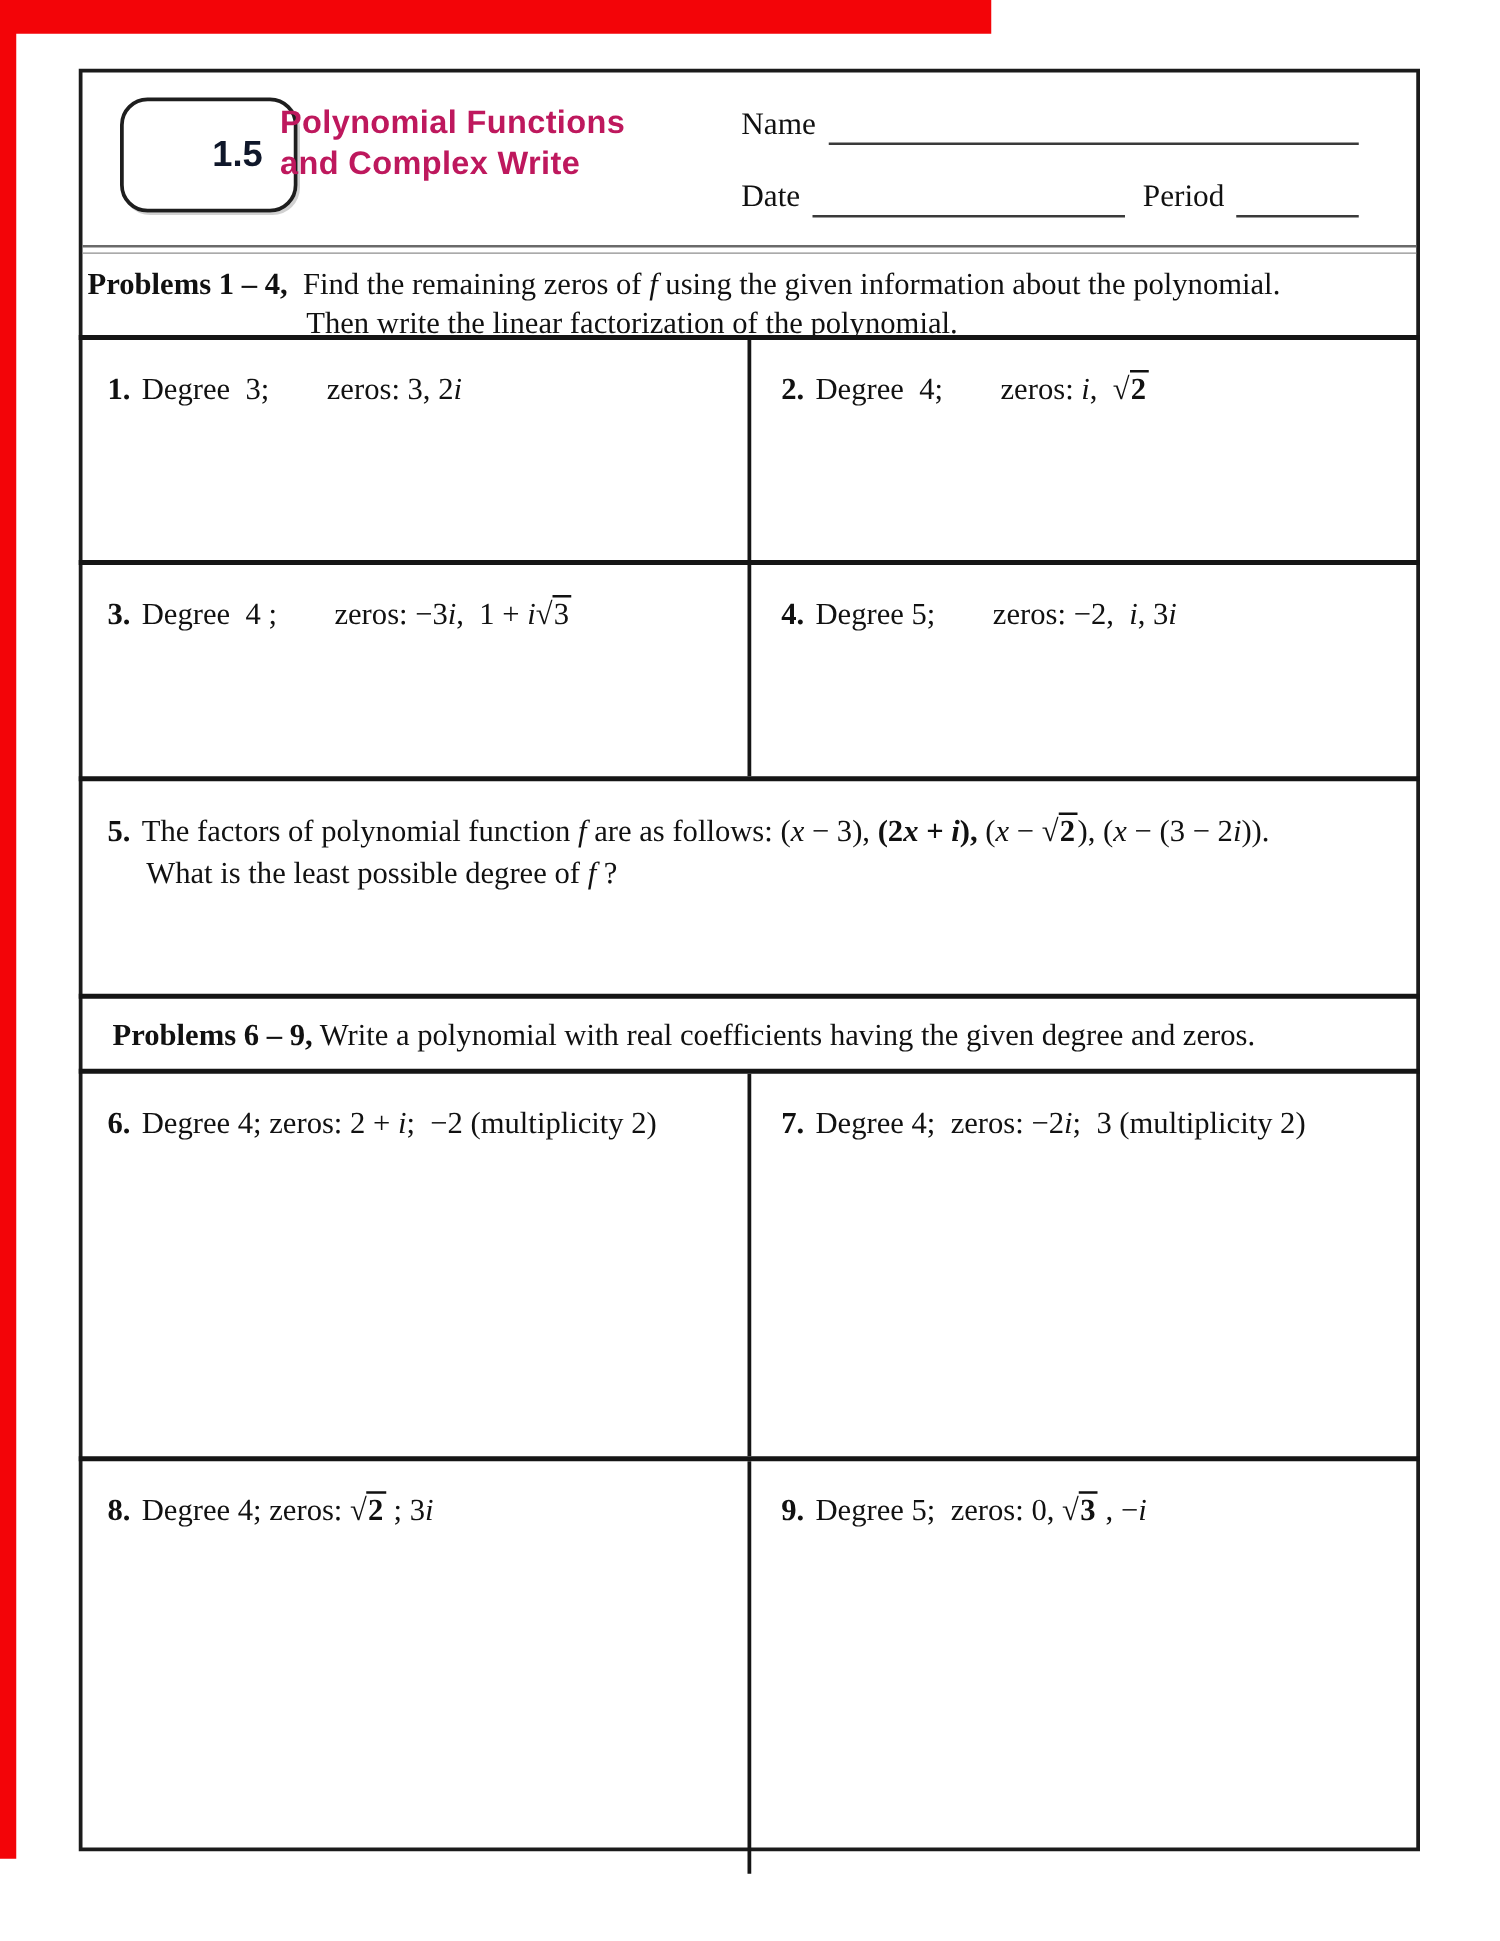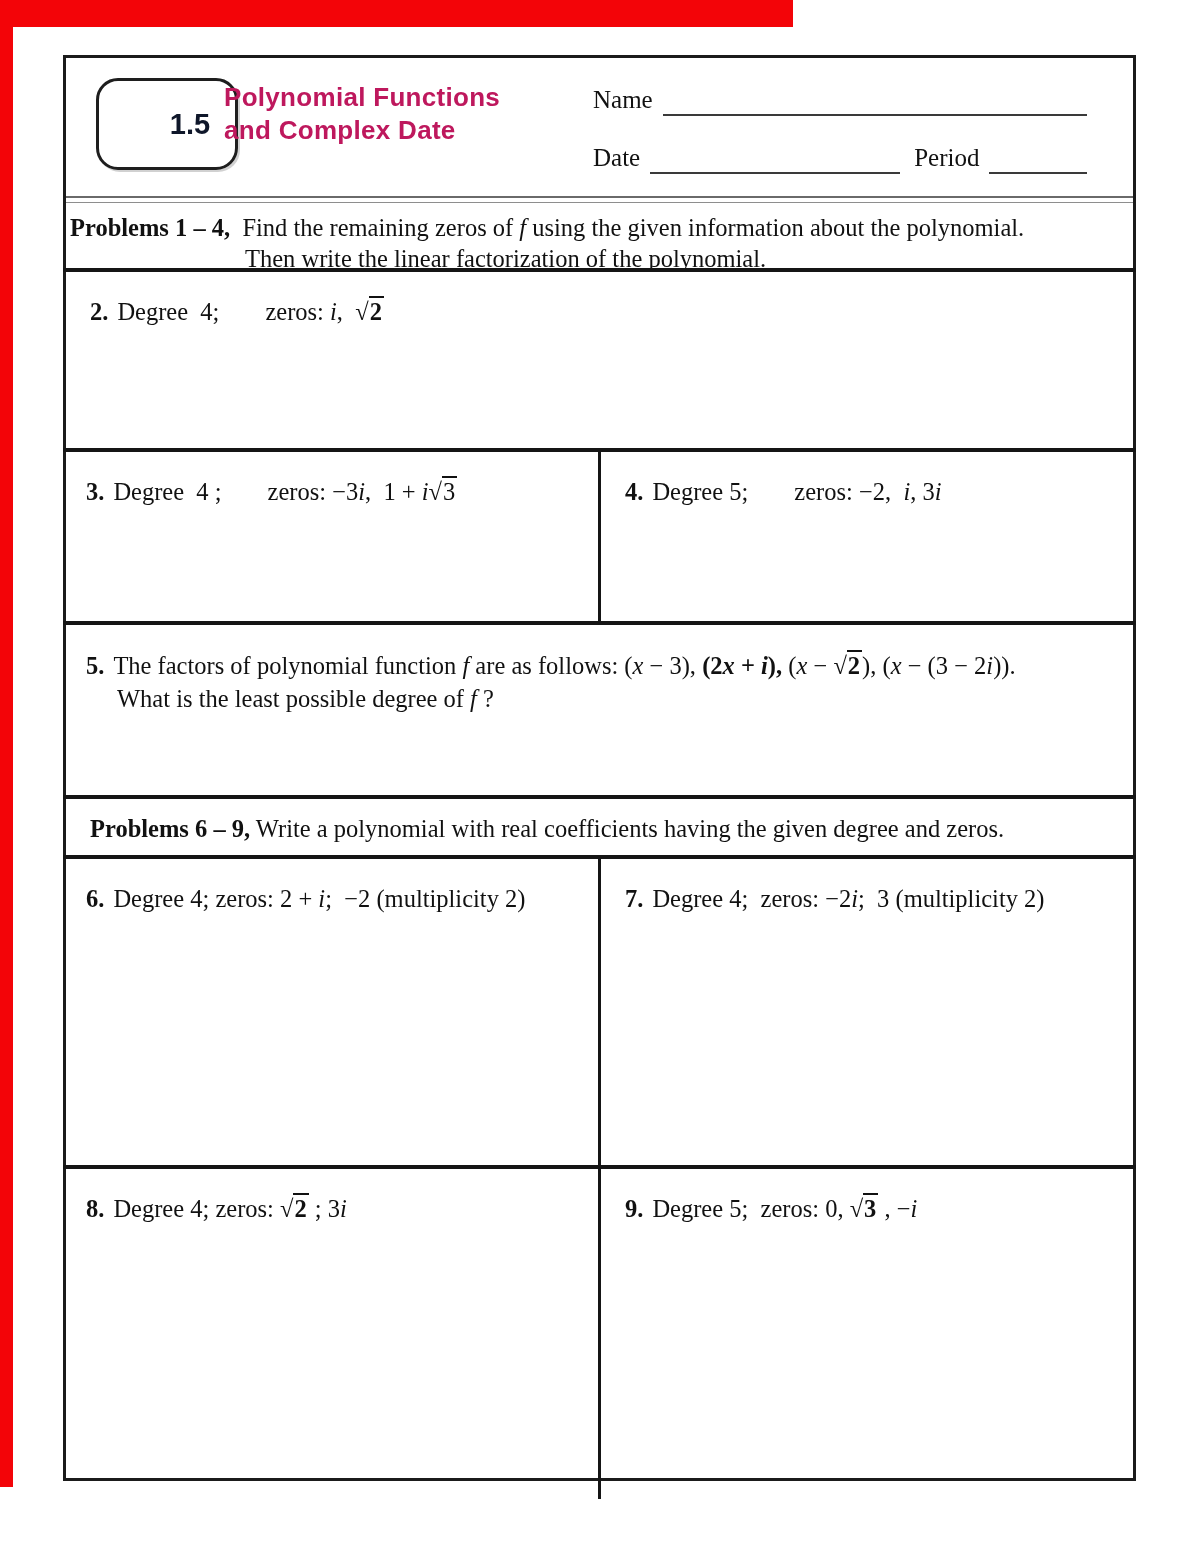--- a/index.html
+++ b/index.html
@@ -81,21 +81,21 @@
 <div class="red-top" style="background: rgb(243, 4, 8);"></div>
 <div class="red-left" style="background: rgb(243, 4, 8);"></div>
 
 <div class="page">
 
   <div class="badge">
     <span>1.5</span>
   </div>
   <div class="title">
     <div>Polynomial Functions</div>
-    <div>and Complex Date</div>
+    <div>and Complex Write</div>
   </div>
   <div class="hdr-row" id="name-row">
     <span class="lbl">Name</span>
     <span class="blank"></span>
   </div>
   <div class="hdr-row" id="date-row">
     <span class="lbl">Date</span>
     <span class="blank date"></span>
     <span class="lbl period">Period</span>
     <span class="blank period"></span>
@@ -106,20 +106,23 @@
   <div class="instructions">
     <div>
       <span class="b">Problems 1 – 4,</span><span>&nbsp; Find the remaining zeros of <em>f</em> using the given information about the polynomial.</span>
     </div>
     <div class="instr-line2">Then write the linear factorization of the polynomial.</div>
   </div>
 
   <div class="rule" id="r1"></div>
 
   <div class="prob-row" id="rowA">
+    <div class="cell left">
+      <span class="pnum">1.</span><span>Degree&nbsp;&nbsp;3;<span class="gap"></span>zeros: 3, 2<em>i</em></span>
+    </div>
     <div class="cell right">
       <span class="pnum">2.</span><span>Degree&nbsp;&nbsp;4;<span class="gap"></span>zeros: <em>i</em>,&nbsp; <b><span class="rt">√<span class="rad">2</span></span></b></span>
     </div>
   </div>
 
   <div class="rule" id="r2"></div>
 
   <div class="prob-row" id="rowB">
     <div class="cell left">
       <span class="pnum">3.</span><span>Degree&nbsp;&nbsp;4&nbsp;;<span class="gap"></span>zeros: −3<em>i</em>,&nbsp; 1 + <em>i</em><span class="rt">√<span class="rad">3</span></span></span>

